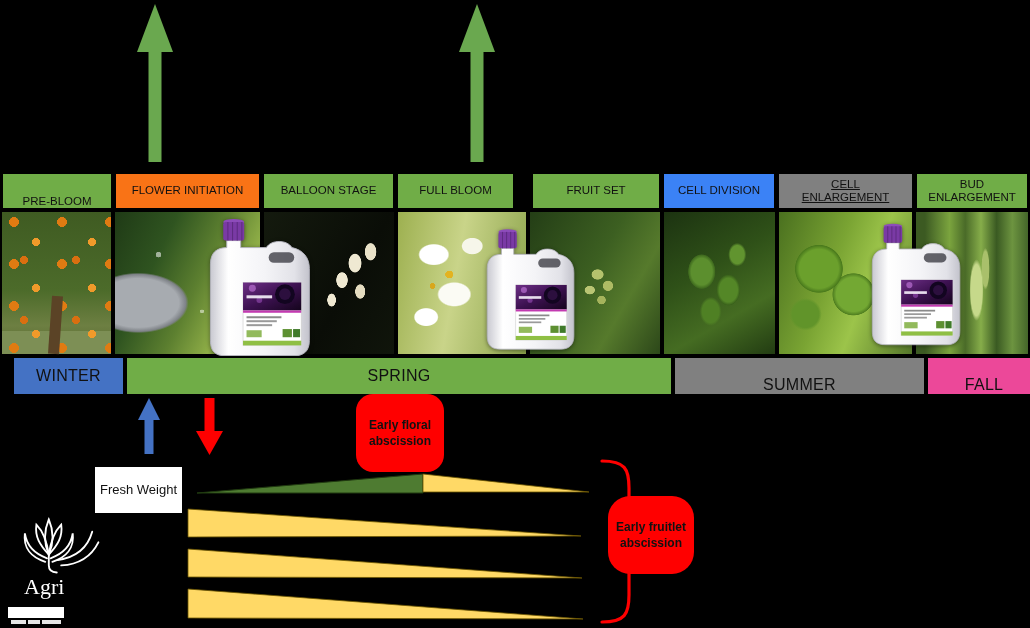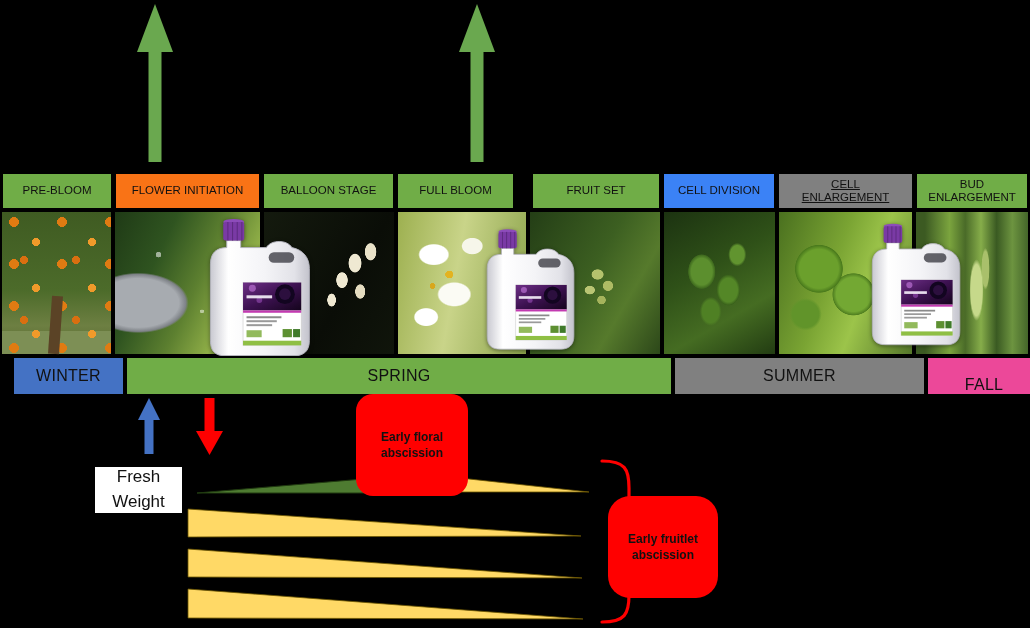--- a/index.html
+++ b/index.html
@@ -73,22 +73,22 @@
         linear-gradient(90deg,#3c5a22 0 8%,#597c30 18%,#7ba43e 30%,#4a6b28 44%,#86ad4a 58%,#3a5a22 72%,#6d9440 86%,#44662a 100%);}
 
   
   .season-cell{position:absolute;top:356px;height:40px;border:2px solid #000;
                box-sizing:border-box;display:flex;align-items:center;justify-content:center;
                font-size:16px;color:#111;letter-spacing:.3px;margin-left:12px;}
 
   
   .red-callout{position:absolute;background:#ff0000;border-radius:15px;color:#111;
                font-weight:bold;font-size:12px;line-height:1.35;display:flex;
-               align-items:center;justify-content:center;text-align:center;padding:12px;}
-  .white-callout{position:absolute;background:#fff;color:#111;font-size:17px;line-height:1.45;
+               align-items:center;justify-content:center;text-align:center;padding:0;}
+  .white-callout{position:absolute;background:#fff;color:#111;font-size:13px;line-height:1.45;
                display:flex;align-items:center;justify-content:center;text-align:center;}
 
   
   .jug{position:absolute;filter:drop-shadow(0 1px 2px rgba(0,0,0,.45));}
 
   
   .logo{position:absolute;left:5px;top:514px;width:115px;height:114px;color:#fff;}
   .logo .brand{position:absolute;left:19px;top:60px;font-family:"Liberation Serif",serif;
                font-size:22px;color:#fff;}
   .logo .bar{position:absolute;left:3px;top:93px;width:56px;height:11px;background:#fff;}
@@ -142,21 +142,21 @@
     </defs>
   </svg>
 
   <svg class="app-arrow" style="left:137px" viewBox="0 0 36 158">
     <polygon points="18,0 36,48 24.5,48 24.5,158 11.5,158 11.5,48 0,48" fill="#6AA84F"></polygon>
   </svg>
   <svg class="app-arrow" style="left:459px" viewBox="0 0 36 158">
     <polygon points="18,0 36,48 24.5,48 24.5,158 11.5,158 11.5,48 0,48" fill="#6AA84F"></polygon>
   </svg>
 
-  <div class="phase-cell c1" style="left: 1px; width: 112px; background-color: rgb(112, 173, 71);">
+  <div class="phase-cell c1" style="left: 1px; width: 112px; background-color: rgb(112, 173, 71); align-items: flex-end;">
       <span>PRE-BLOOM</span>
     </div>
   <div class="phase-cell c2" style="left: 114px; width: 147px; background-color: #f97316;">
       <span>FLOWER INITIATION</span>
     </div>
   <div class="phase-cell c3" style="left: 262px; width: 133px; background-color: rgb(112, 173, 71);">
       <span>BALLOON STAGE</span>
     </div>
   <div class="phase-cell c4" style="left: 396px; width: 119px; background-color: rgb(112, 173, 71);">
       <span>FULL BLOOM</span>
@@ -192,21 +192,21 @@
   <svg class="jug" style="left:862px;top:220px" width="103" height="126" viewBox="0 0 100 122">
       <use href="#jugSym"></use>
     </svg>
 
   <div class="season-cell" style="left: 0px; width: 113px; background-color: rgb(68, 114, 196);">
       <span>WINTER</span>
     </div>
   <div class="season-cell" style="left: 113px; width: 548px; background-color: rgb(112, 173, 71);">
       <span>SPRING</span>
     </div>
-  <div class="season-cell" style="left: 661px; width: 253px; background-color: rgb(128, 128, 128);">
+  <div class="season-cell" style="left: 661px; width: 253px; background-color: rgb(128, 128, 128); align-items: flex-end;">
       <span>SUMMER</span>
     </div>
   <div class="season-cell" style="left: 914px; width: 116px; background-color: #ec4899; align-items: flex-end;">
       <span>FALL</span>
     </div>
 
   <svg class="abs" style="left:138px;top:398px" width="22" height="56" viewBox="0 0 22 56">
     <polygon points="11,0 22,22 15.5,22 15.5,56 6.5,56 6.5,22 0,22" fill="#4472C4"></polygon>
   </svg>
   <svg class="abs" style="left:196px;top:398px" width="27" height="57" viewBox="0 0 27 57">
@@ -225,14 +225,31 @@
   <div class="red-callout" style="left:356px;top:394px;width:88px;height:78px;border-radius:17px">
     <span>Early floral abscission</span>
   </div>
   <div class="red-callout" style="left:608px;top:496px;width:86px;height:78px;border-radius:22px">
     <span>Early fruitlet abscission</span>
   </div>
   <div class="white-callout" style="left:95px;top:467px;width:87px;height:46px">
     <span>Fresh Weight</span>
   </div>
 
+  <div class="logo">
+    <svg width="100" height="62" viewBox="0 0 110 70">
+      <g fill="none" stroke="#ffffff" stroke-width="2.1" stroke-linecap="round">
+        <path d="M48,6 C42,20 42,32 48,46 C54,32 54,20 48,6 Z"></path>
+        <path d="M48,46 C38,35 32,26 34,12 C42,20 46,32 48,46"></path>
+        <path d="M48,46 C58,35 64,26 62,12 C54,20 50,32 48,46"></path>
+        <path d="M46,50 C32,45 23,36 21,22 C19,38 28,49 44,54"></path>
+        <path d="M50,50 C64,45 73,36 75,22 C77,38 68,49 52,54"></path>
+        <path d="M58,52 C78,49 92,38 97,20"></path>
+        <path d="M62,58 C82,57 96,48 104,32"></path>
+        <path d="M48,46 L48,58 C48,64 52,66 57,66"></path>
+      </g>
+    </svg>
+    <div class="brand">Agri</div>
+    <div class="bar"></div>
+    <div class="tagline"></div>
+  </div>
 
 </div>
 
 </body></html>

